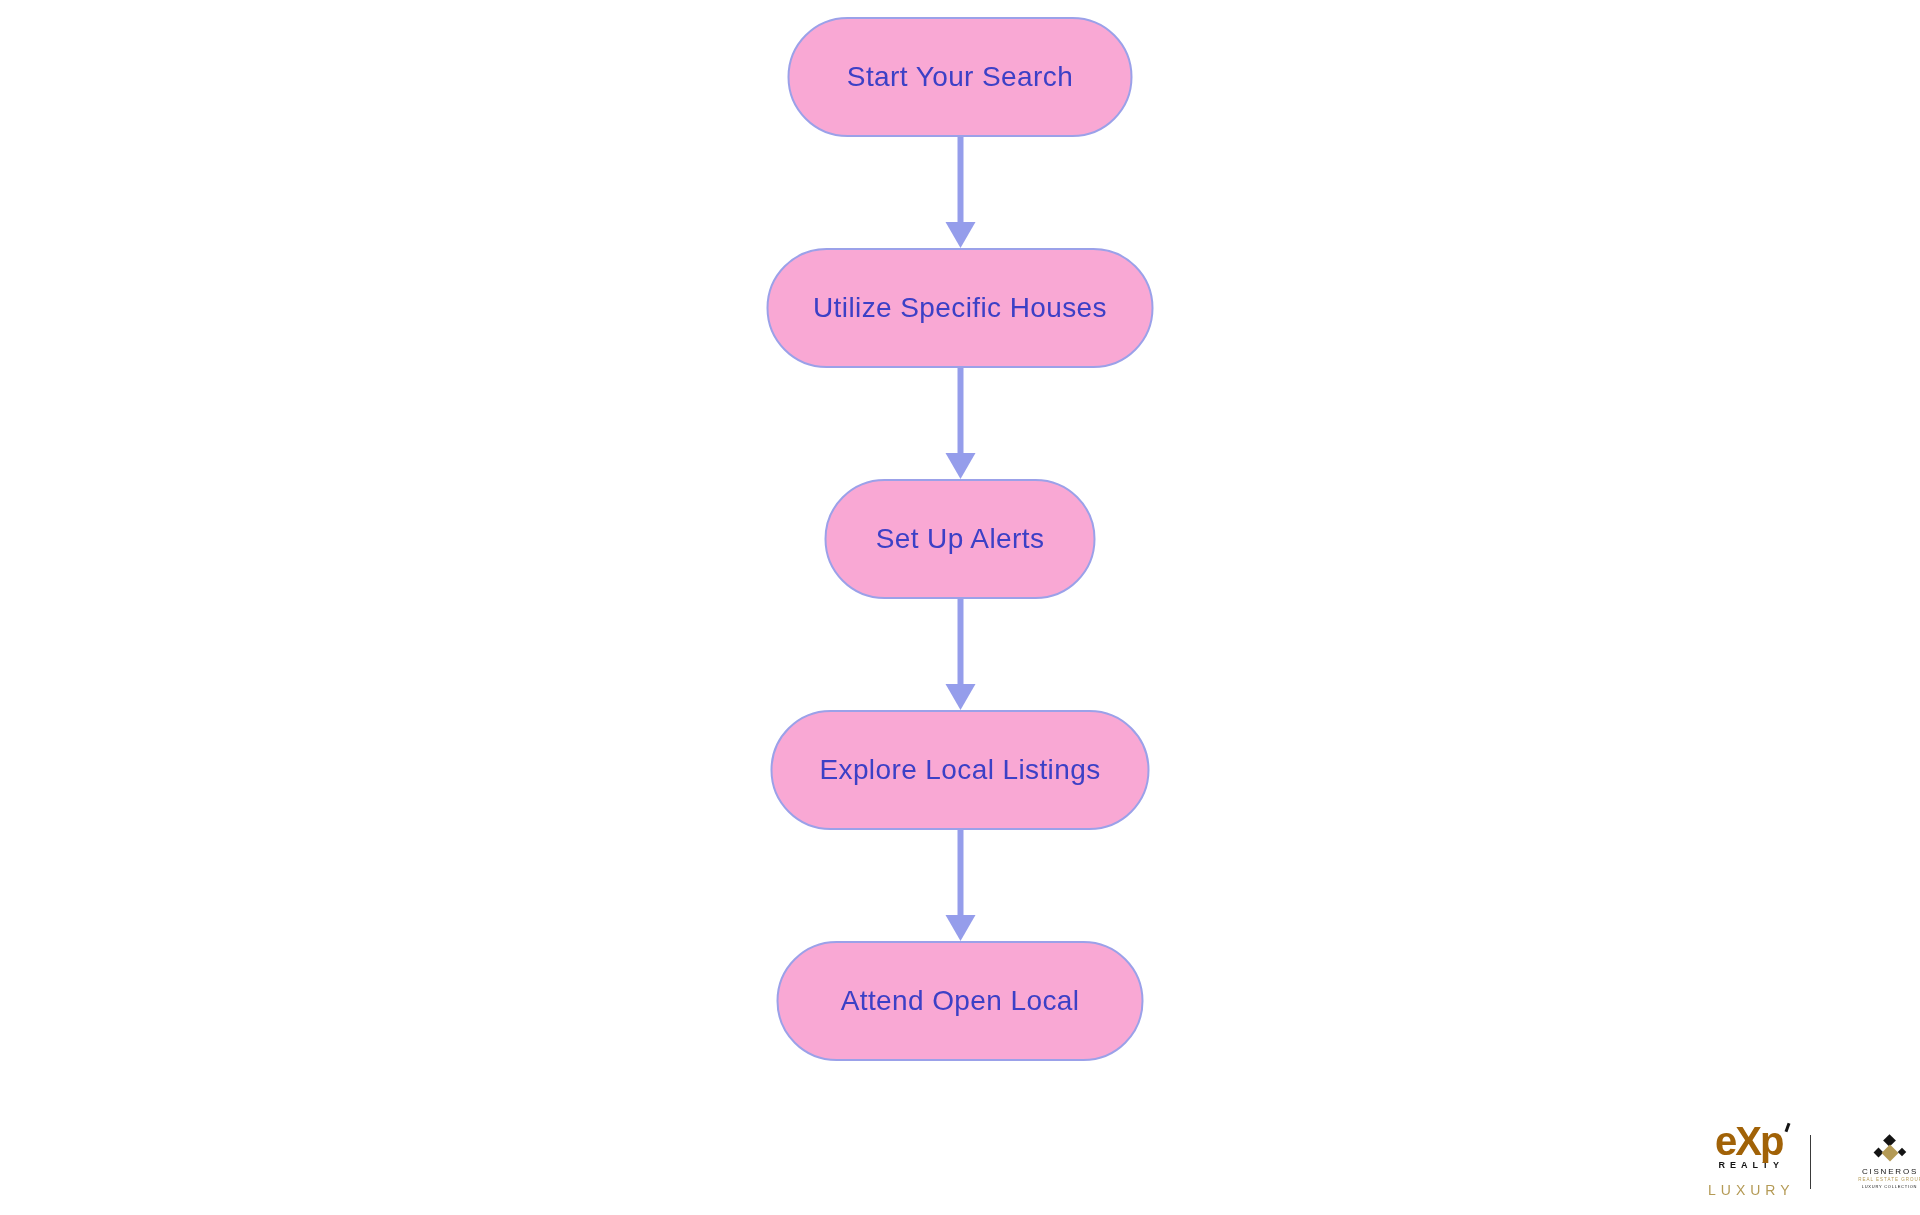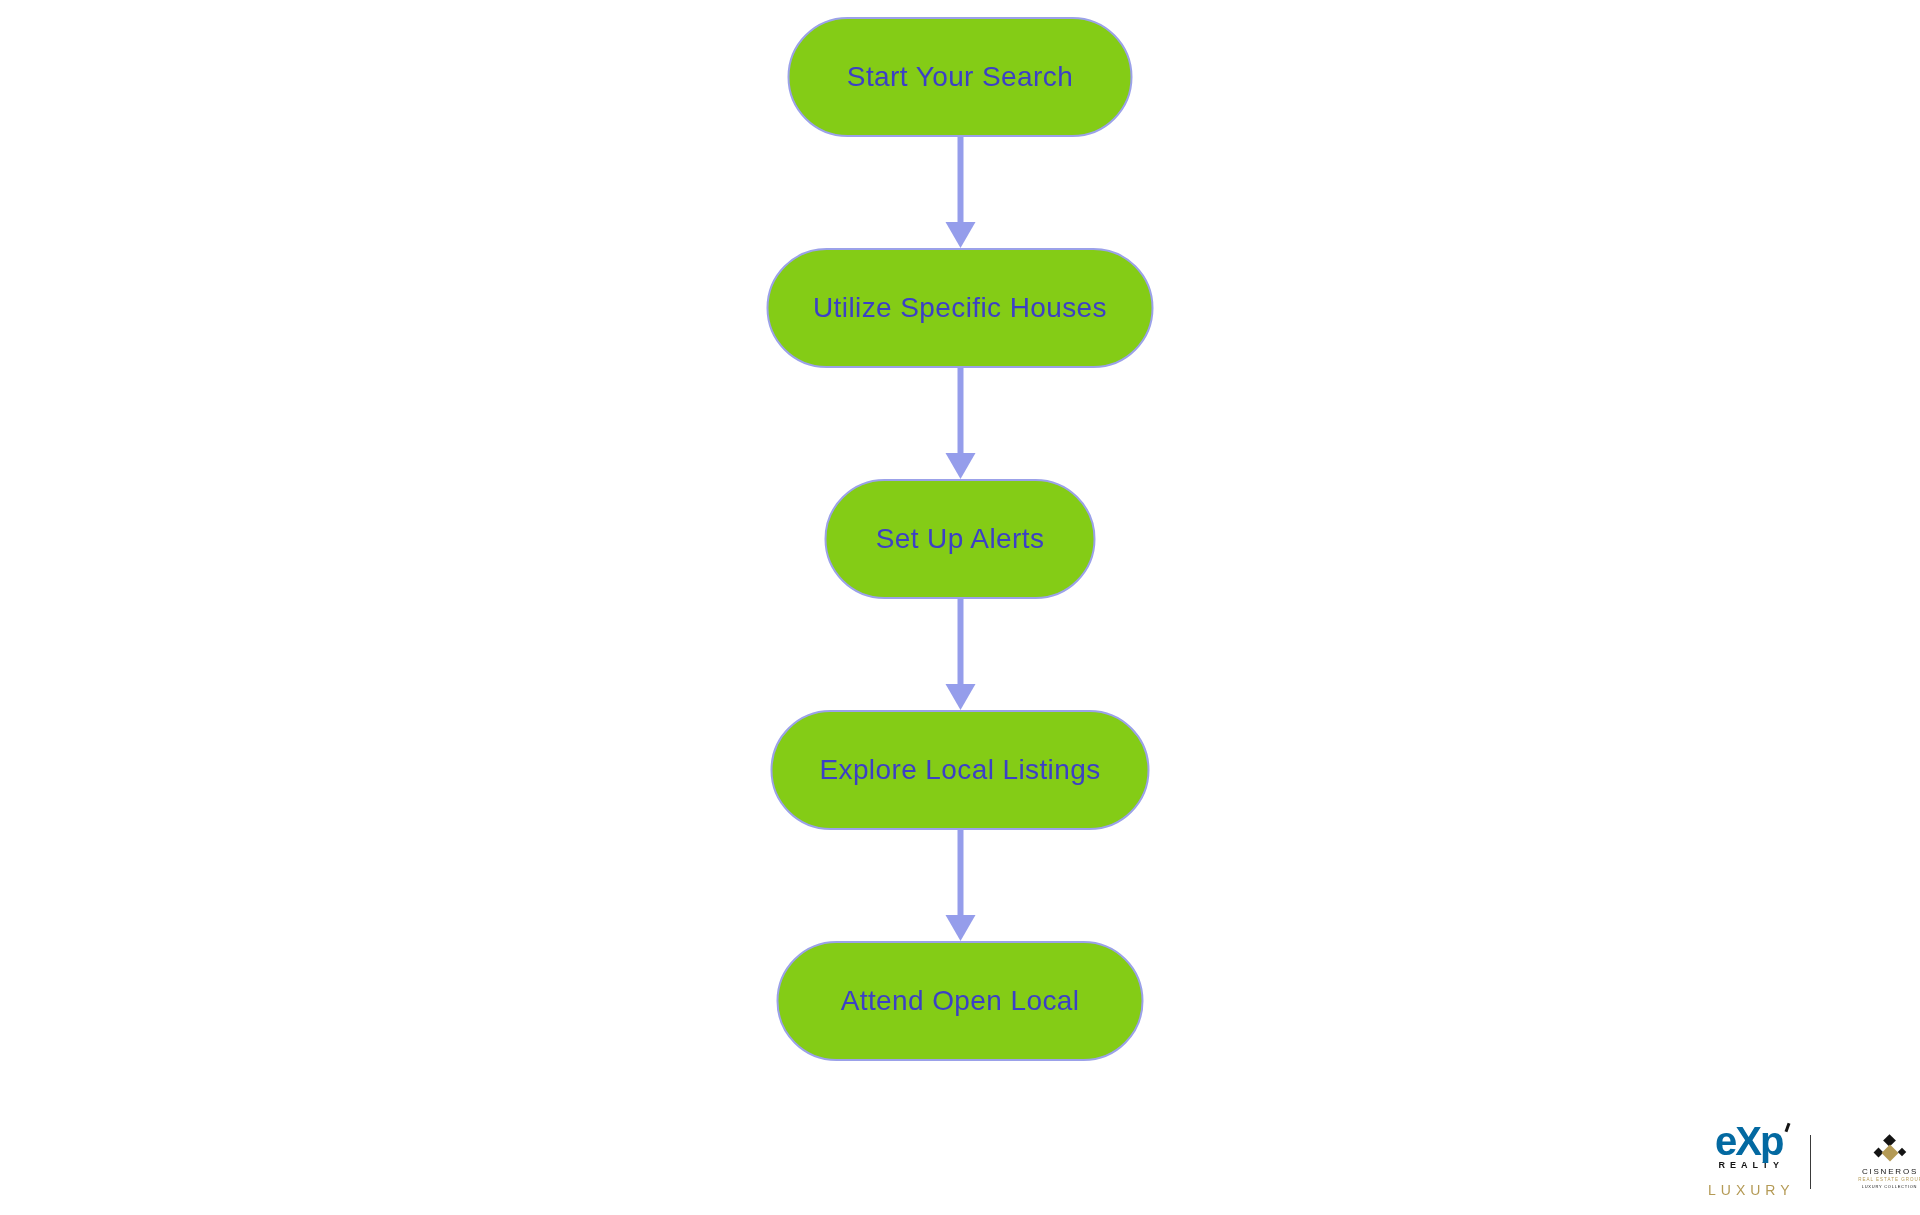--- a/index.html
+++ b/index.html
@@ -21,21 +21,21 @@
     transform: translateX(-50%);
     display: flex;
     flex-direction: column;
     align-items: center;
   }
   .node {
     box-sizing: border-box;
     height: 120px;
     padding: 0 34px;
     border-radius: 60px;
-    background: #84cc16;
+    background: #f9a8d4;
     border: 2px solid #9ba1e9;
     color: #3c40c6;
     font-size: 28px;
     letter-spacing: 0.4px;
     display: flex;
     align-items: center;
     justify-content: center;
     white-space: nowrap;
   }
   .n1 { min-width: 345px; }
@@ -73,21 +73,21 @@
   }
   .exp-block {
     display: flex;
     flex-direction: column;
     align-items: center;
   }
   .exp-word {
     position: relative;
     font-size: 40px;
     font-weight: bold;
-    color: #0369a1;
+    color: #a16207;
     letter-spacing: -2px;
     line-height: 0.78;
   }
   .exp-tick {
     position: absolute;
     right: -7px;
     top: -3px;
     width: 3px;
     height: 9px;
     background: #141414;

